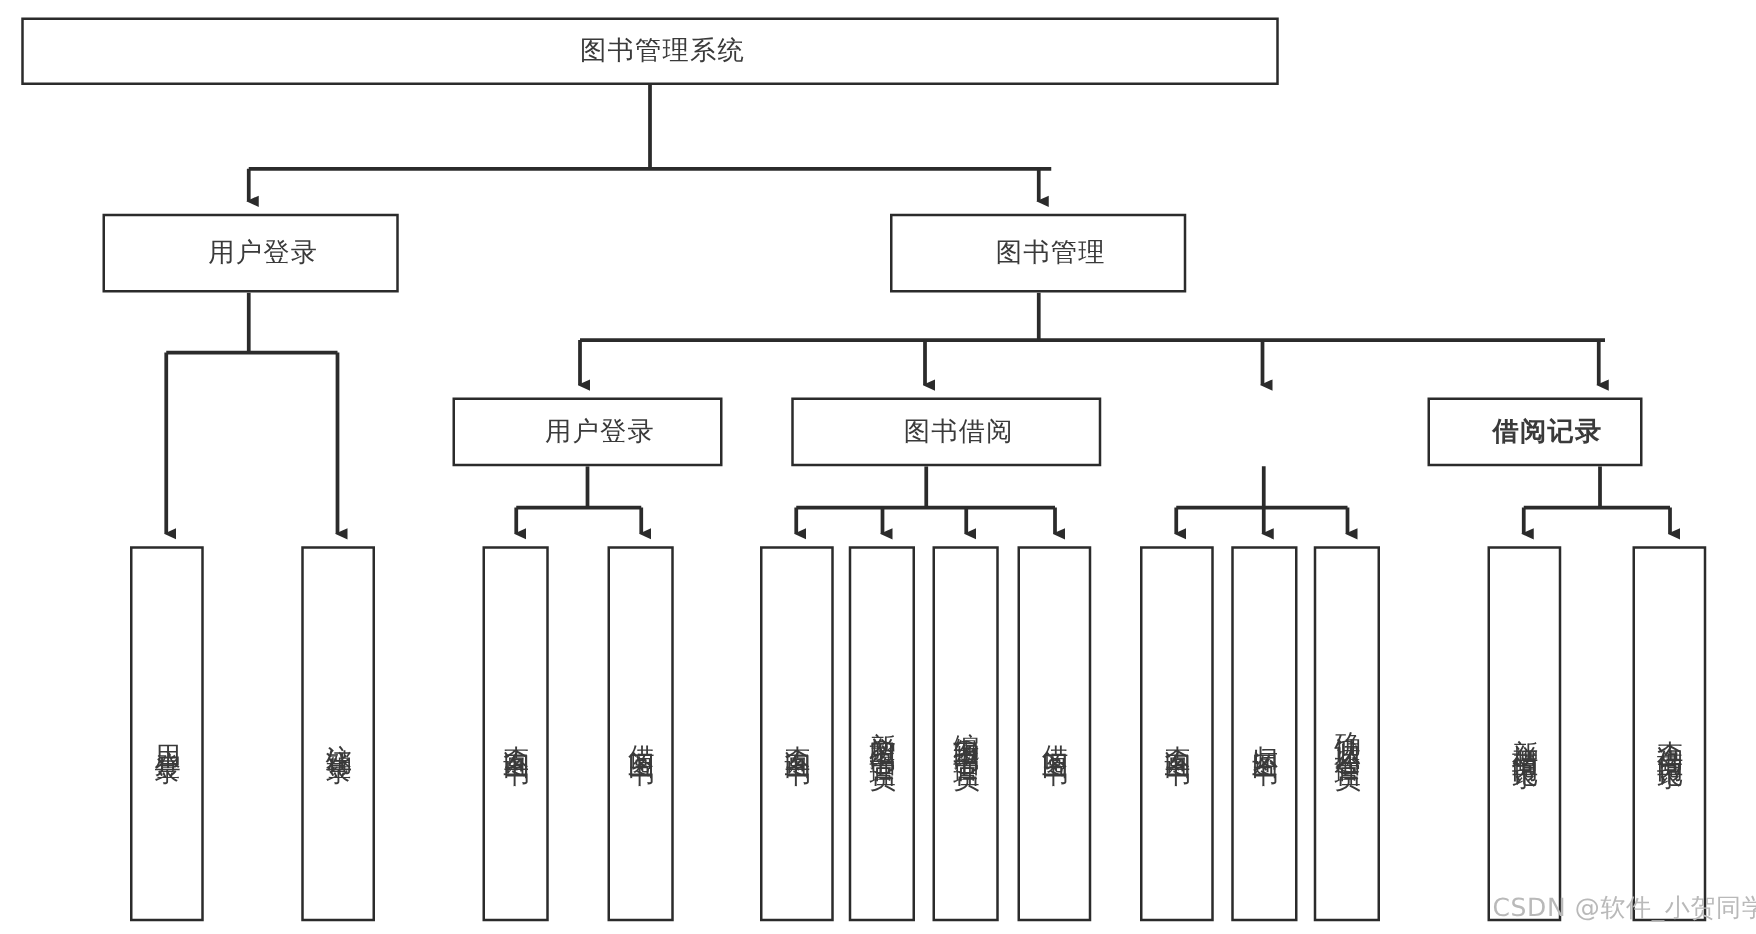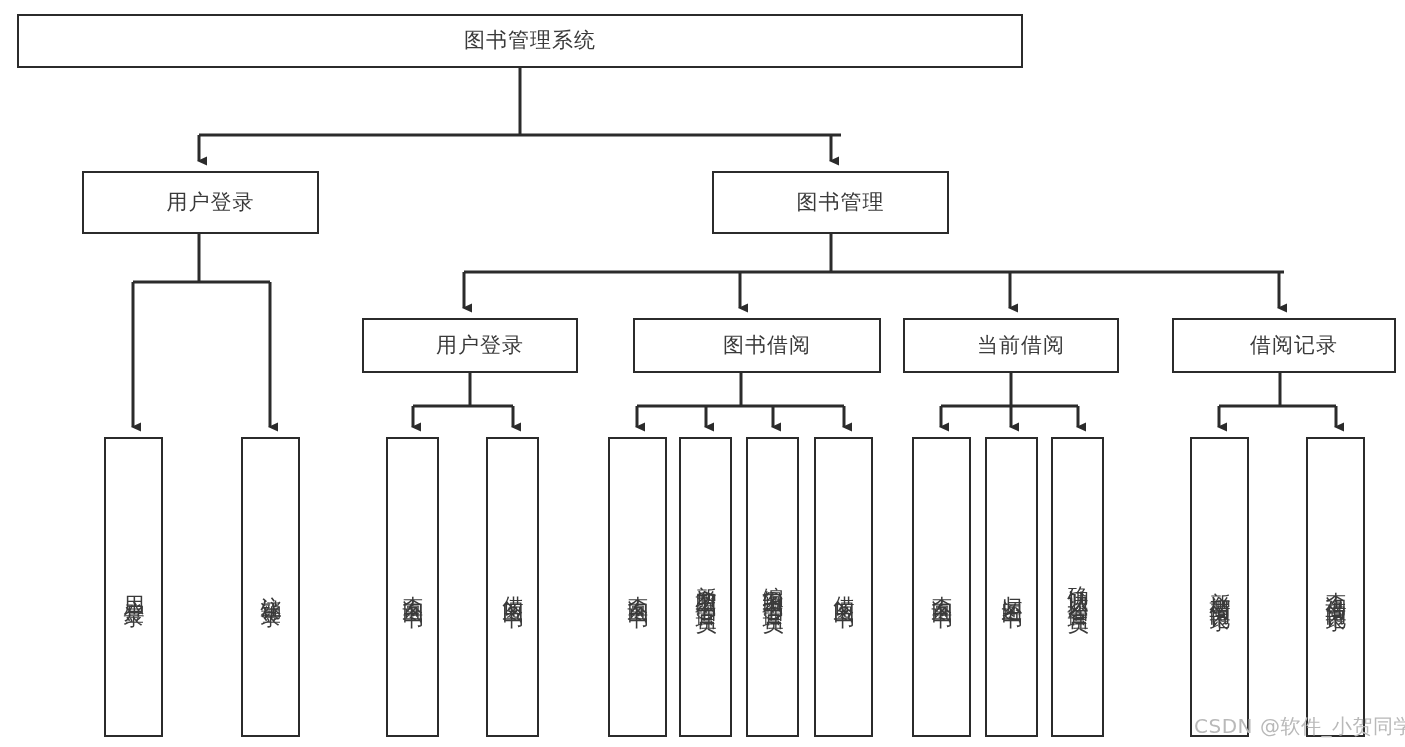--- a/index.html
+++ b/index.html
@@ -125,24 +125,21 @@
   <div class="node horiz" style="left:712px; top:171px; width:237px; height:63px;">
     <span class="label">图书管理</span>
   </div>
 
   <div class="node horiz" style="left:362px; top:318px; width:216px; height:55px;">
     <span class="label">用户登录</span>
   </div>
   <div class="node horiz" style="left:633px; top:318px; width:248px; height:55px;">
     <span class="label">图书借阅</span>
   </div>
-  <div class="node horiz" style="left:903px; top:318px; width:216px; height:55px;">
-    <span class="label">当前借阅</span>
-  </div>
-  <div class="node horiz" style="left:1172px; top:318px; width:224px; height:55px;">
+  <div class="node horiz" style="left:1142px; top:318px; width:172px; height:55px;font-weight:bold;">
     <span class="label">借阅记录</span>
   </div>
 
   <div class="node vert" style="left:104px; top:437px; width:59px; height:300px;">
     <span class="label">用户登录</span>
   </div>
   <div class="node vert" style="left:241px; top:437px; width:59px; height:300px;">
     <span class="label">注销登录</span>
   </div>
 

